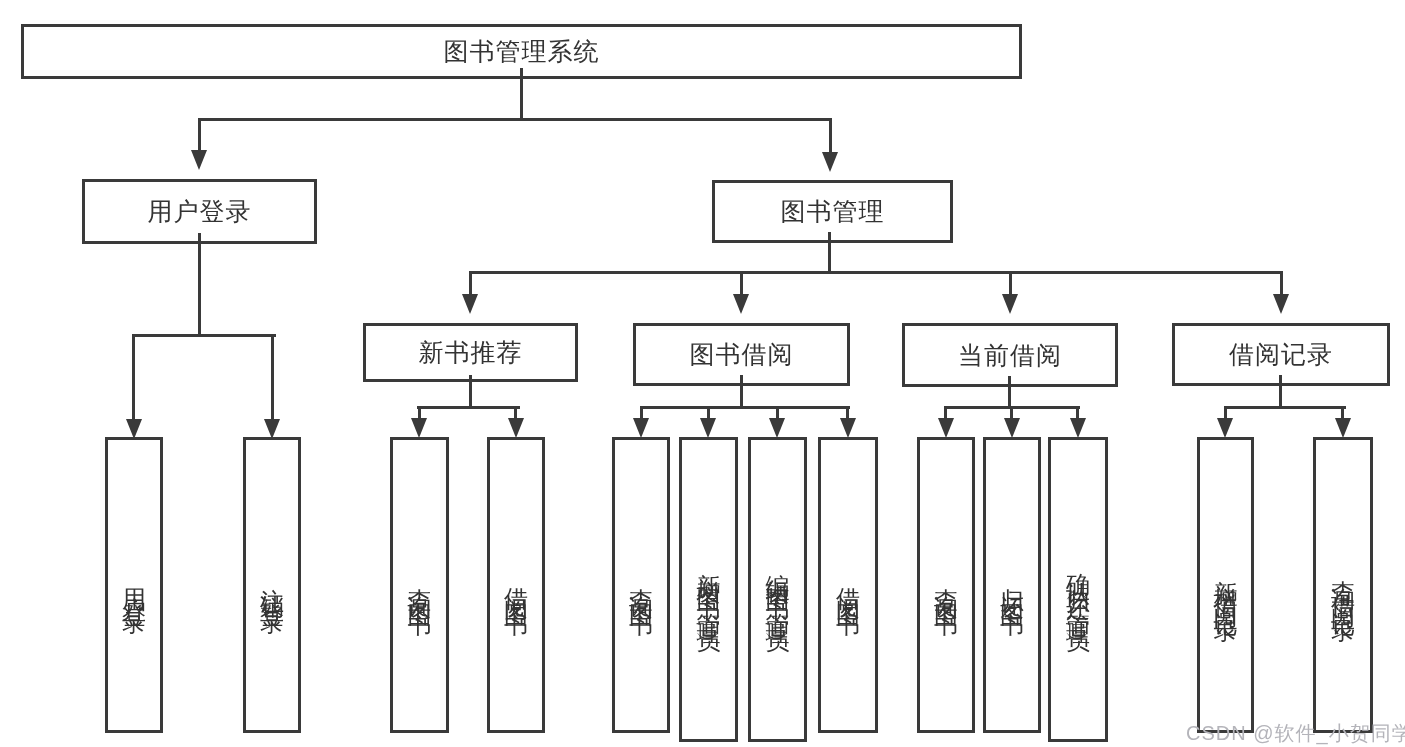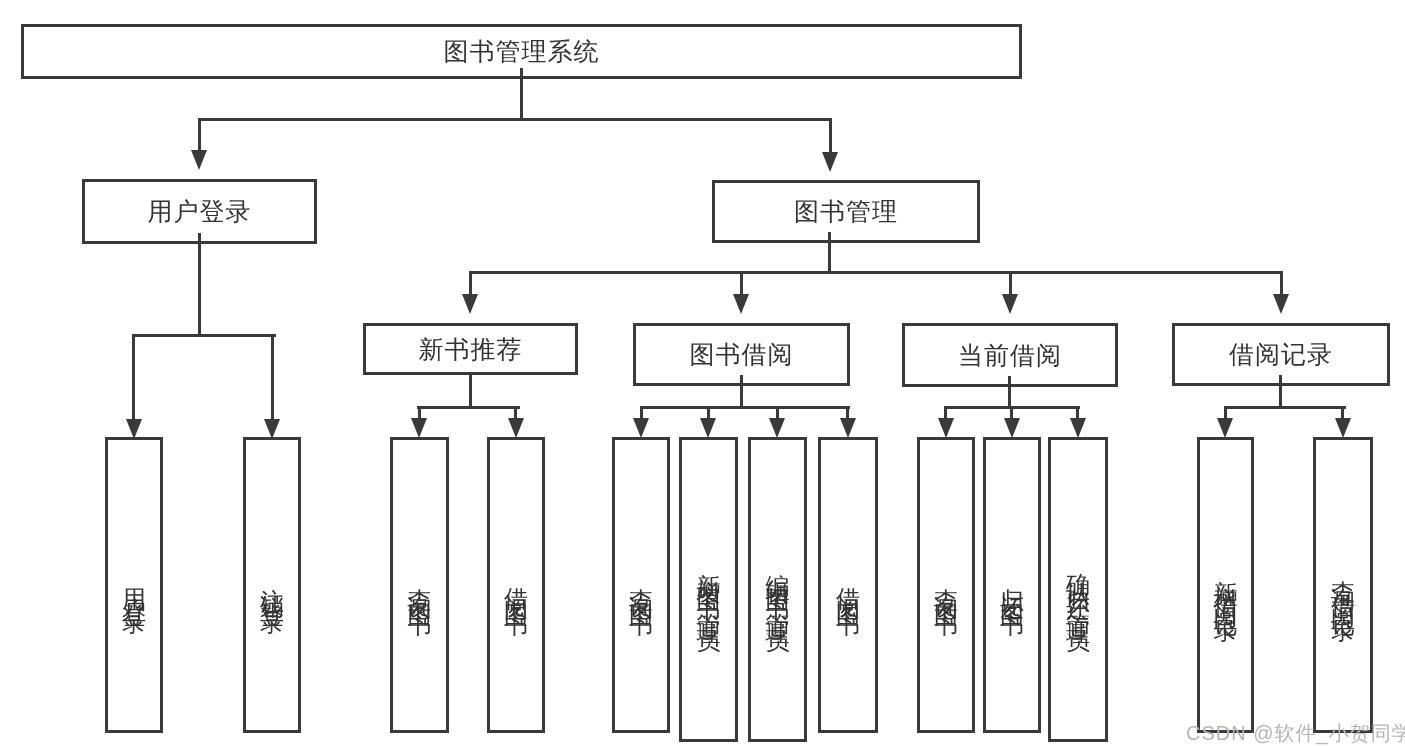--- a/index.html
+++ b/index.html
@@ -64,41 +64,41 @@
   <div class="box" style="left:21px;top:13px;width:1001px;height:55px;">图书管理系统</div>
 
   <div class="vline" style="left:520px;top:68px;height:51px;"></div>
   <div class="hline" style="left:198px;top:118px;width:634px;"></div>
   <div class="vline" style="left:198px;top:118px;height:36px;"></div>
   <div class="vline" style="left:829px;top:118px;height:38px;"></div>
   <div class="arrow" style="left:191px;top:150px;"></div>
   <div class="arrow" style="left:822px;top:152px;"></div>
 
   <div class="box" style="left:82px;top:168px;width:235px;height:65px;">用户登录</div>
-  <div class="box" style="left:712px;top:169px;width:268px;height:63px;">图书管理</div>
+  <div class="box" style="left:712px;top:169px;width:241px;height:63px;">图书管理</div>
 
   <div class="vline" style="left:198px;top:233px;height:104px;"></div>
   <div class="hline" style="left:132px;top:334px;width:144px;"></div>
   <div class="vline" style="left:132px;top:334px;height:88px;"></div>
   <div class="vline" style="left:271px;top:334px;height:88px;"></div>
   <div class="arrow" style="left:126px;top:419px;"></div>
   <div class="arrow" style="left:264px;top:419px;"></div>
 
   <div class="vline" style="left:828px;top:232px;height:42px;"></div>
   <div class="hline" style="left:469px;top:271px;width:814px;"></div>
   <div class="vline" style="left:469px;top:271px;height:26px;"></div>
   <div class="vline" style="left:740px;top:271px;height:26px;"></div>
   <div class="vline" style="left:1009px;top:271px;height:26px;"></div>
   <div class="vline" style="left:1280px;top:271px;height:26px;"></div>
   <div class="arrow" style="left:462px;top:294px;"></div>
   <div class="arrow" style="left:733px;top:294px;"></div>
   <div class="arrow" style="left:1002px;top:294px;"></div>
   <div class="arrow" style="left:1273px;top:294px;"></div>
 
-  <div class="box" style="left:363px;top:312px;width:215px;height:52px;">新书推荐</div>
+  <div class="box" style="left:363px;top:312px;width:215px;height:59px;">新书推荐</div>
   <div class="box" style="left:633px;top:312px;width:217px;height:63px;">图书借阅</div>
   <div class="box" style="left:902px;top:312px;width:216px;height:64px;">当前借阅</div>
   <div class="box" style="left:1172px;top:312px;width:218px;height:63px;">借阅记录</div>
 
   <div class="vline" style="left:469px;top:375px;height:34px;"></div>
   <div class="hline" style="left:417px;top:406px;width:103px;"></div>
   <div class="vline" style="left:418px;top:406px;height:15px;"></div>
   <div class="vline" style="left:514px;top:406px;height:15px;"></div>
   <div class="arrow" style="left:411px;top:418px;"></div>
   <div class="arrow" style="left:508px;top:418px;"></div>

